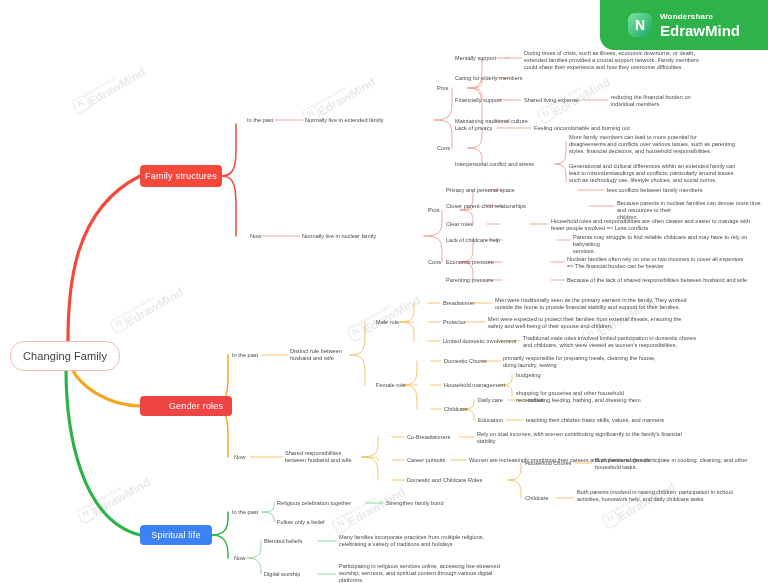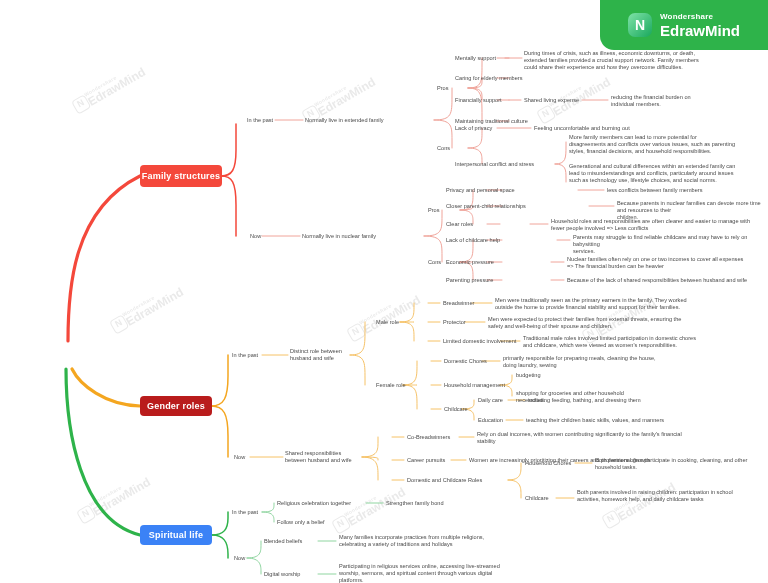--- a/index.html
+++ b/index.html
@@ -36,26 +36,26 @@
   .node{position:absolute;}
   .root{
     left:10px;top:341px;
     width:108px;height:28px;
     border:1px solid #f3b9b1;border-radius:14px;
     background:#fff;
     display:flex;align-items:center;justify-content:center;
     font-size:11px;color:#3d3d3d;letter-spacing:.1px;
   }
   .branch{
-    border-radius:4px;color:#fff;font-size:9px;font-weight:700;
+    border-radius:4px;color:#fff;font-size:9px;font-weight:400;
     display:flex;align-items:center;justify-content:center;
     letter-spacing:.2px;
   }
   .b-red{background:#f4483b;}
-  .b-orange{background:#b91c1c;}
+  .b-orange{background:#ef4444;padding-left:20px;}
   .b-green{background:#3b82f6;}
 
   .lbl{
     position:absolute;
     font-size:5.6px;
     line-height:7.2px;
     color:#4a4a4a;
     white-space:pre-line;
   }
 </style>
@@ -237,20 +237,21 @@
   <div style="position:absolute;right:0;top:0;width:168px;height:50px;background:#2eb34a;border-bottom-left-radius:14px;display:flex;align-items:center;justify-content:center;gap:8px;">
     <div style="width:24px;height:24px;border-radius:7px;background:linear-gradient(135deg,#7fe3a8,#19a85d);display:flex;align-items:center;justify-content:center;">
       <span style="color:#fff;font-size:14px;font-weight:700;font-family:'Liberation Sans',sans-serif;">N</span>
     </div>
     <div style="display:flex;flex-direction:column;line-height:1;">
       <span style="color:#fff;font-size:8px;font-weight:600;letter-spacing:.2px;">Wondershare</span>
       <span style="color:#fff;font-size:15px;font-weight:700;margin-top:2px;">EdrawMind</span>
     </div>
   </div>
 
+  <div class="node root">Changing Family</div>
 
   <div class="node branch b-red" style="left:140px;top:165px;width:82px;height:22px;">Family structures</div>
   <div class="node branch b-orange" style="left:140px;top:396px;width:72px;height:20px;">Gender roles</div>
   <div class="node branch b-green" style="left:140px;top:525px;width:72px;height:20px;">Spiritual life</div>
 
   <div class="lbl" style="left:247px;top:117px;">In the past</div>
   <div class="lbl" style="left:305px;top:117px;">Normally live in extended family</div>
 
   <div class="lbl" style="left:437px;top:85px;">Pros</div>
   <div class="lbl" style="left:455px;top:55px;">Mentally support</div>

